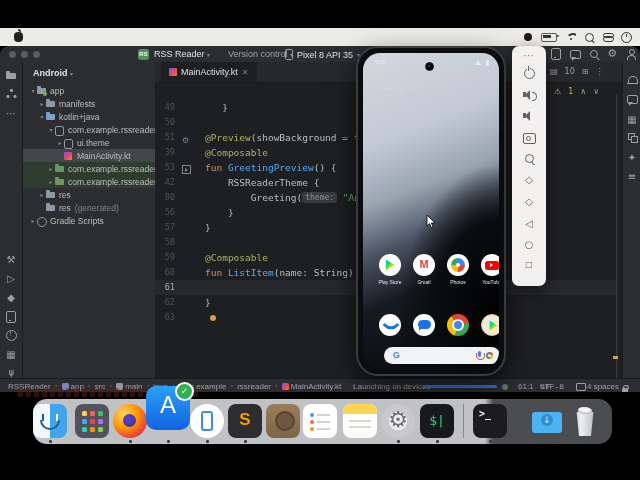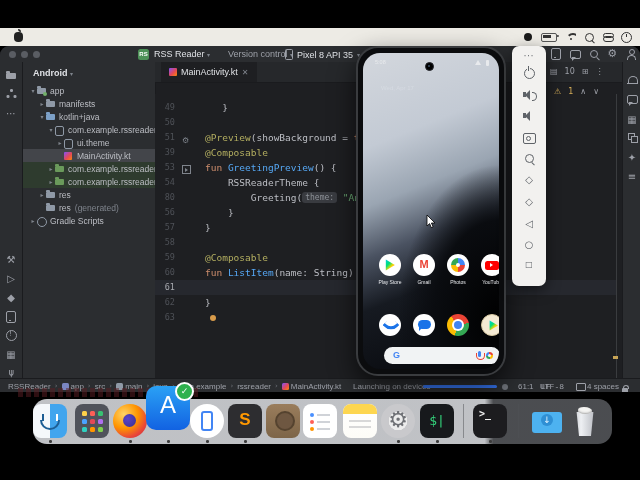--- a/index.html
+++ b/index.html
@@ -382,21 +382,21 @@
     </div>
   </div>
 
   <div id="editor" class="abs">
     <div id="lines">
         <div class="eline" style="top: 6px;"><div class="lnum">49</div><div class="code"><span class="tk-p">   }</span></div></div>
         <div class="eline" style="top: 21px;"><div class="lnum">50</div><div class="code"></div></div>
         <div class="eline" style="top: 36px;"><div class="lnum">51</div><div class="lgut gear-g">⚙</div><div class="code"><span class="tk-a">@Preview</span><span class="tk-p">(showBackground = </span><span class="tk-k">true</span><span class="tk-p">)</span></div></div>
         <div class="eline" style="top: 51px;"><div class="lnum">39</div><div class="code"><span class="tk-a">@Composable</span></div></div>
         <div class="eline" style="top: 66px;"><div class="lnum">53</div><div class="lgut"><span class="ci-prev"></span></div><div class="code"><span class="tk-k">fun </span><span class="tk-f">GreetingPreview</span><span class="tk-p">() {</span></div></div>
-        <div class="eline" style="top: 81px;"><div class="lnum">54</div><div class="code"><span class="tk-p">    RSSReaderTheme {</span></div></div>
+        <div class="eline" style="top: 81px;"><div class="lnum">42</div><div class="code"><span class="tk-p">    RSSReaderTheme {</span></div></div>
         <div class="eline" style="top: 96px;"><div class="lnum">80</div><div class="code"><span class="tk-p">        Greeting(</span><span class="tk-h">theme:</span><span class="tk-s"> "Android"</span><span class="tk-p">)</span></div></div>
         <div class="eline" style="top: 111px;"><div class="lnum">56</div><div class="code"><span class="tk-p">    }</span></div></div>
         <div class="eline" style="top: 126px;"><div class="lnum">57</div><div class="code"><span class="tk-p">}</span></div></div>
         <div class="eline" style="top: 141px;"><div class="lnum">58</div><div class="code"></div></div>
         <div class="eline" style="top: 156px;"><div class="lnum">59</div><div class="code"><span class="tk-a">@Composable</span></div></div>
         <div class="eline" style="top: 171px;"><div class="lnum">60</div><div class="code"><span class="tk-k">fun </span><span class="tk-f">ListItem</span><span class="tk-p">(name: String) {</span></div></div>
         <div class="eline caret" style="top: 186px;"><div class="lnum">61</div><div class="code"></div></div>
         <div class="eline" style="top: 201px;"><div class="lnum">62</div><div class="code"><span class="tk-p">}</span></div></div>
         <div class="eline" style="top: 216px;"><div class="lnum">63</div><div class="code"></div></div>
       </div>

